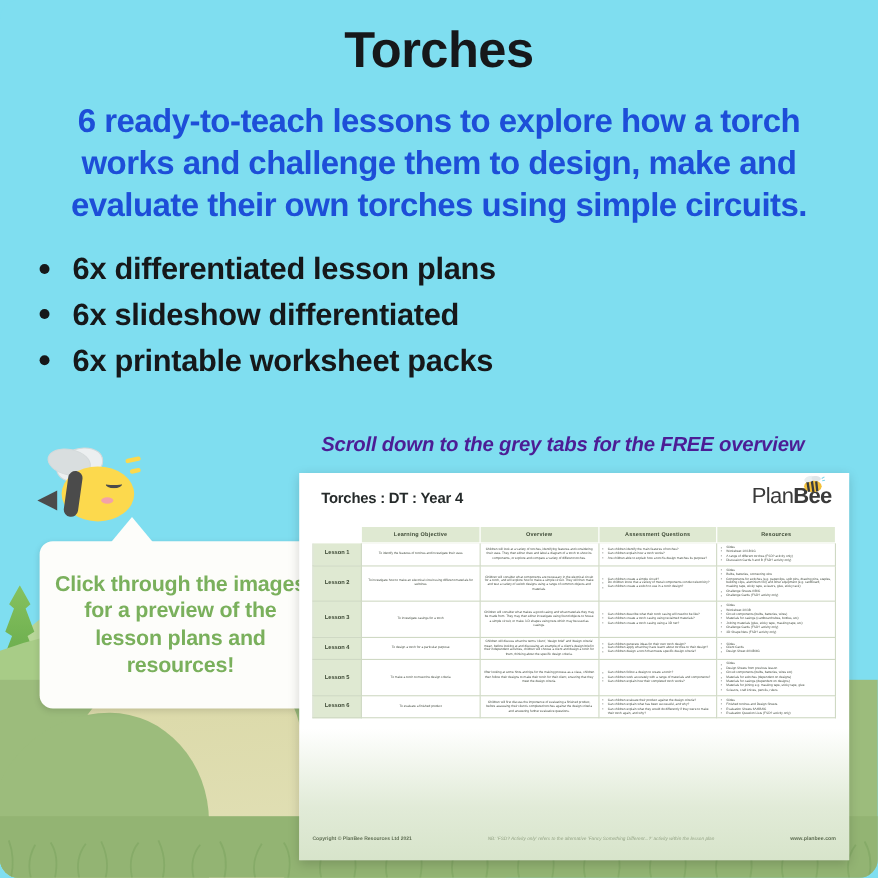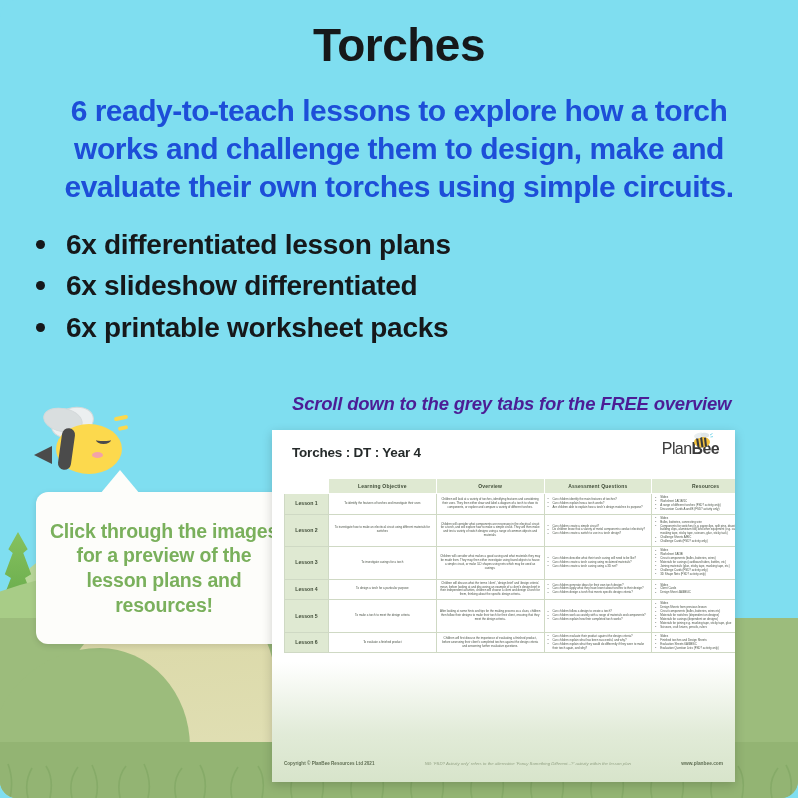--- a/index.html
+++ b/index.html
@@ -111,30 +111,30 @@
     border-top:9px solid transparent; border-bottom:9px solid transparent;
     border-right:18px solid #4b4b4b;
   }
   .bee .eye { position:absolute; width:15px;height:8px; border-bottom:3px solid #4b4b4b;
      border-radius:0 0 50% 50%; }
   .bee .cheek { position:absolute; width:11px;height:6px; background:#f3a2a8; border-radius:50%; }
   .bee .zz { position:absolute; background:#fcd94d; border-radius:2px; }
 
   
   .doc {
-    position:absolute; left:272px; top:430px; width:463px; height:352px;
+    position:absolute; left:272px; top:430px; width:500px; height:352px;
     background:#ffffff; box-shadow:0 3px 10px rgba(0,0,0,.18);
     overflow:hidden;
   }
   .doc-inner { position:absolute; inset:0; padding:10px 12px 6px 12px; }
   .doc-title {
     font-size:13.5px; font-weight:bold; color:#262b2b; letter-spacing:-0.2px;
     margin:5px 0 0 8px;
   }
-  .logo { position:absolute; right:16px; top:10px; font-size:16px; font-weight:400;
+  .logo { position:absolute; right:16px; top:10px; font-size:20px; font-weight:400;
     color:#3a3a3a; letter-spacing:-0.6px; }
   .logo b { font-weight:bold; }
   .logo-bee { position:absolute; right:6px; top:-8px; width:24px; height:16px; }
 
   table.plan { position:absolute; left:12px; top:48px; width:476px;
       border-collapse:collapse; table-layout:fixed; }
   table.plan th {
     background:#dfe9d2; border:1px solid #ffffff;
     font-size:5px; font-weight:bold; color:#3e4a36; text-align:center;
     padding:4px 2px; letter-spacing:.2px;

